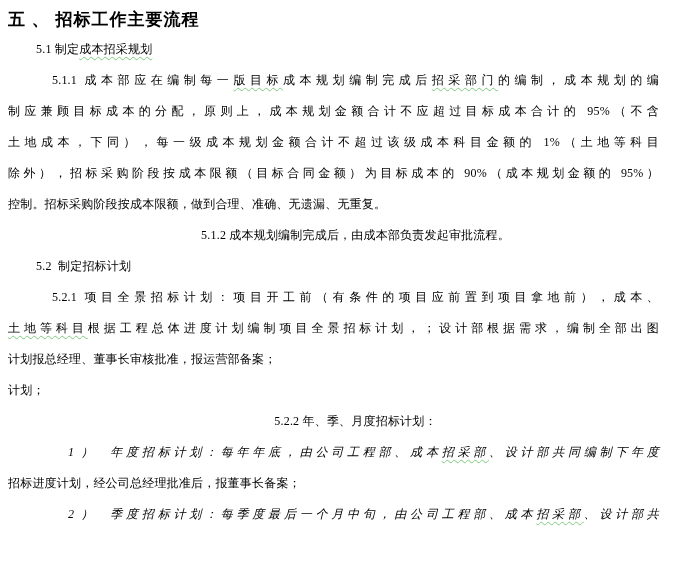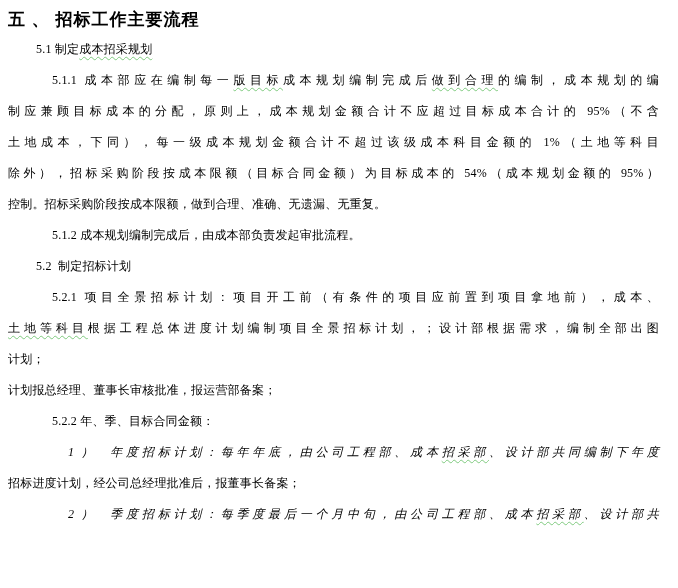--- a/index.html
+++ b/index.html
@@ -30,21 +30,21 @@
     letter-spacing:1px;
   }
   .line{
     font-size:12px;
     line-height:31px;
     white-space:pre-wrap;
     letter-spacing:0.2px;
   }
   
   .line.s1{ text-indent:28px; }
-  .line.s2{ text-indent:44px; }
+  .line.s2{ text-indent:44px;text-align:center; }
   .line.s3{ text-indent:60px;font-style:italic; }
   
   .line.fill{
     text-align:justify;
     text-align-last:justify;
     white-space:normal;
   }
   
   .sq{
     text-decoration-line:underline;
@@ -54,29 +54,29 @@
     text-underline-offset:3px;
   }
 </style>
 </head>
 <body>
 
 <div class="page">
   <div class="title">五 、 招标工作主要流程</div>
   <div id="doc-lines">
       <div class="line s1"><span>5.1 制定</span><span class="sq">成本招采规划</span></div>
-      <div class="line s2 fill"><span>5.1.1 成本部应在编制每一</span><span class="sq">版目标</span><span>成本规划编制完成后</span><span class="sq">做到合理</span><span>的编制，成本规划的编</span></div>
+      <div class="line s2 fill"><span>5.1.1 成本部应在编制每一</span><span class="sq">版目标</span><span>成本规划编制完成后</span><span class="sq">招采部门</span><span>的编制，成本规划的编</span></div>
       <div class="line body fill"><span>制应兼顾目标成本的分配，原则上，成本规划金额合计不应超过目标成本合计的 95%（不含</span></div>
       <div class="line body fill"><span>土地成本，下同），每一级成本规划金额合计不超过该级成本科目金额的 1%（土地等科目</span></div>
-      <div class="line body fill"><span>除外），招标采购阶段按成本限额（目标合同金额）为目标成本的 54%（成本规划金额的 95%）</span></div>
+      <div class="line body fill"><span>除外），招标采购阶段按成本限额（目标合同金额）为目标成本的 90%（成本规划金额的 95%）</span></div>
       <div class="line body"><span>控制。招标采购阶段按成本限额，做到合理、准确、无遗漏、无重复。</span></div>
       <div class="line s2"><span>5.1.2 成本规划编制完成后，由成本部负责发起审批流程。</span></div>
       <div class="line s1"><span>5.2 &nbsp;制定招标计划</span></div>
       <div class="line s2 fill"><span>5.2.1 项目全景招标计划：项目开工前（有条件的项目应前置到项目拿地前），成本、</span></div>
       <div class="line body fill"><span class="sq">土地等科目</span><span>根据工程总体进度计划编制项目全景招标计划，；设计部根据需求，编制全部出图</span></div>
+      <div class="line body"><span>计划报总经理、董事长审核批准，报运营部备案；</span></div>
       <div class="line body"><span>计划；</span></div>
-      <div class="line body"><span>计划报总经理、董事长审核批准，报运营部备案；</span></div>
-      <div class="line s2"><span>5.2.2 年、季、目标合同金额：</span></div>
+      <div class="line s2"><span>5.2.2 年、季、月度招标计划：</span></div>
       <div class="line s3 fill"><span>1 ）&nbsp; 年度招标计划：每年年底，由公司工程部、成本</span><span class="sq">招采部</span><span>、设计部共同编制下年度</span></div>
       <div class="line body"><span>招标进度计划，经公司总经理批准后，报董事长备案；</span></div>
       <div class="line s3 fill"><span>2 ）&nbsp; 季度招标计划：每季度最后一个月中旬，由公司工程部、成本</span><span class="sq">招采部</span><span>、设计部共</span></div>
     </div>
 </div>
 
 </body></html>

